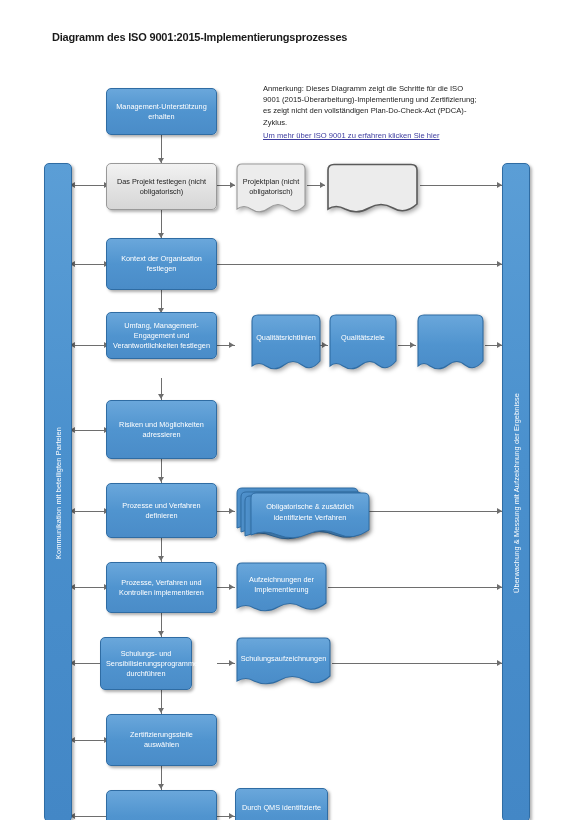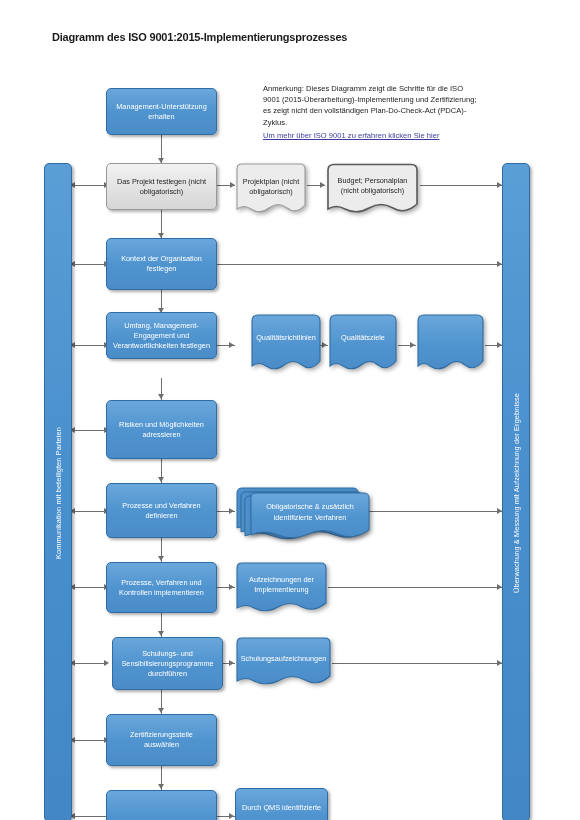--- a/index.html
+++ b/index.html
@@ -206,21 +206,20 @@
     <svg viewBox="0 0 72 55" preserveAspectRatio="none">
       <path d="M2,6 Q2,1 7,1 L65,1 Q70,1 70,6 L70,42 Q61,52 52,45 Q43,38 34,45 Q25,52 16,46 Q9,41 2,46 Z" fill="#ececec" stroke="#9a9a9a" stroke-width="1.1"></path>
     </svg>
     <div class="lbl" style="top:44%;">Projektplan (nicht obligatorisch)</div>
   </div>
 
   <div class="node doc doc-grey" style="left:325px;top:163px;width:95px;height:55px;">
     <svg viewBox="0 0 95 55" preserveAspectRatio="none">
       <path d="M3,7 Q3,1.5 9,1.5 L86,1.5 Q92,1.5 92,7 L92,41 Q80,52 68,45 Q56,38 44,45 Q32,52 20,46 Q11,41 3,46 Z" fill="#ececec" stroke="#5a5a5a" stroke-width="1.6"></path>
     </svg>
-    <div class="lbl" style="top:42%;">Budget; Personalplan (nicht obligatorisch)</div>
   </div>
 
   <div class="node proc" style="left:106px;top:238px;width:111px;height:52px;">
     <div class="lbl">Kontext der Organisation festlegen</div>
   </div>
 
   <div class="node proc" style="left:106px;top:312px;width:111px;height:47px;">
     <div class="lbl">Umfang, Management-Engagement und Verantwortlichkeiten festlegen</div>
   </div>
 
@@ -315,21 +314,21 @@
         <stop offset="0" stop-color="#6aa7db"></stop>
             <stop offset="0.55" stop-color="#5094cf"></stop>
             <stop offset="1" stop-color="#4a8cc8"></stop>
       </linearGradient>
         </defs>
       <path d="M2,6 Q2,1 7,1 L86,1 Q91,1 91,6 L91,41 Q79,51 67,45 Q55,38 43,45 Q31,52 19,46 Q11,41 2,46 Z" fill="url(#g5)" stroke="#2f6ca3" stroke-width="1.1"></path>
     </svg>
     <div class="lbl" style="top:41%;">Aufzeichnungen der Implementierung</div>
   </div>
 
-  <div class="node proc" style="left:112px;top:637px;width:111px;height:53px;">
+  <div class="node proc" style="left:100px;top:637px;width:92px;height:53px;">
     <div class="lbl">Schulungs- und Sensibilisierungsprogramme durchführen</div>
   </div>
 
   <div class="node doc" style="left:235px;top:637px;width:97px;height:53px;">
     <svg viewBox="0 0 97 53" preserveAspectRatio="none">
       <defs>
           <linearGradient id="g6" x1="0" y1="0" x2="0" y2="1">
         <stop offset="0" stop-color="#6aa7db"></stop>
             <stop offset="0.55" stop-color="#5094cf"></stop>
             <stop offset="1" stop-color="#4a8cc8"></stop>

